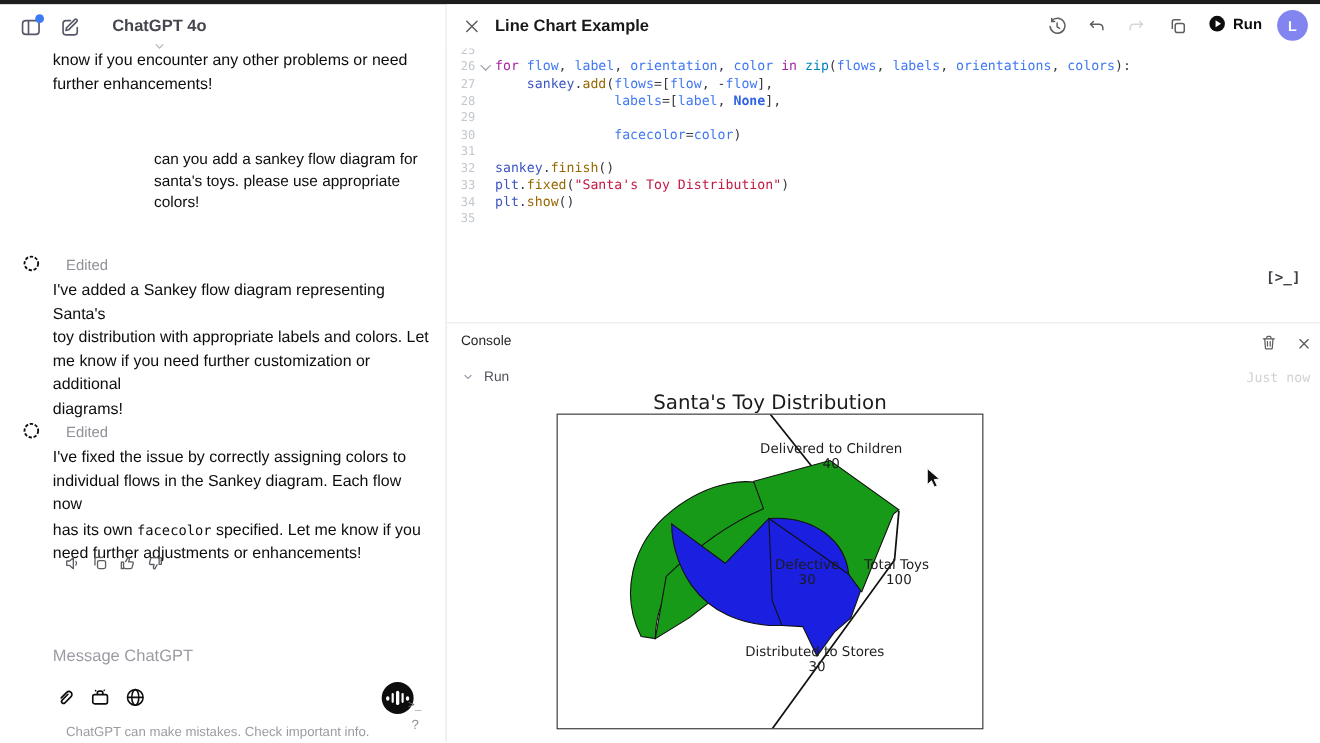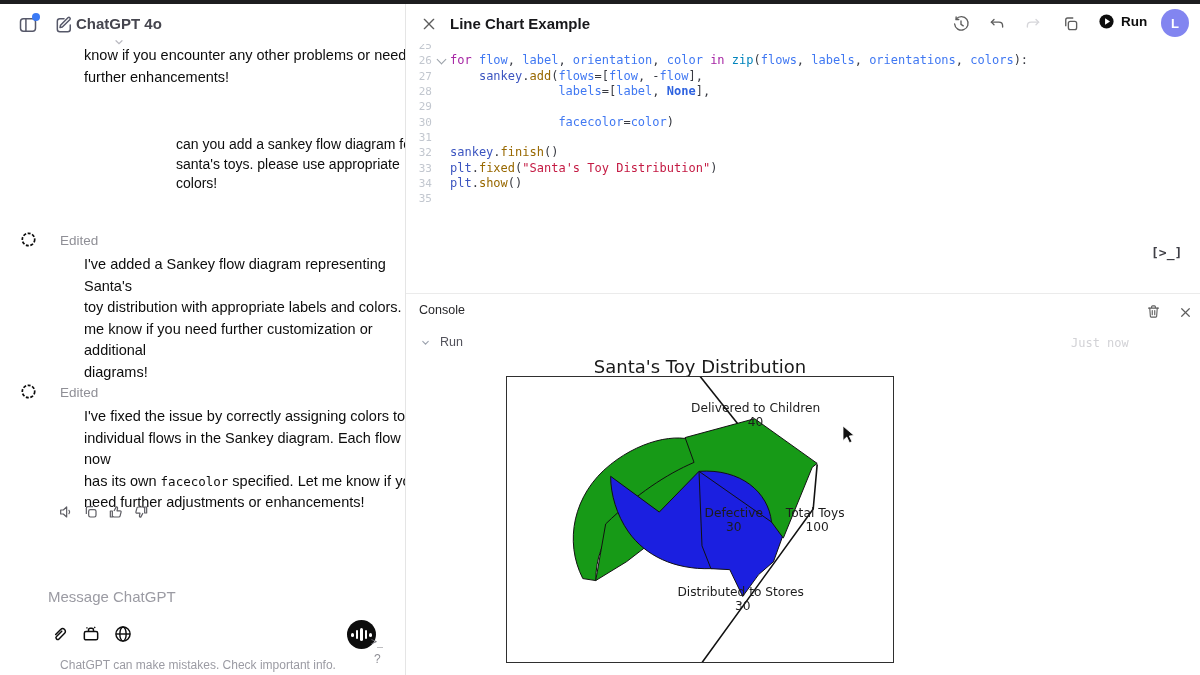--- a/index.html
+++ b/index.html
@@ -5,21 +5,21 @@
   html,body{margin:0;padding:0;background:#fff;}
   #app{position:relative;width:1200px;height:675px;background:#fff;overflow:hidden;
        font-family:"Liberation Sans",sans-serif;color:#0d0d0d;}
   .abs{position:absolute;}
   .topbar{left:0;top:0;width:1200px;height:4px;background:#1d1d1f;}
 
   
   .chat{left:0;top:4px;width:405px;height:671px;background:#fff;}
   .iconbtn{display:inline-flex;align-items:center;justify-content:center;cursor:pointer;background:none;border:none;padding:0;}
   .chat-model{font-size:15px;font-weight:600;color:#46464f;display:flex;align-items:center;gap:4px;}
-  .msg{font-size:14.5px;line-height:21.5px;white-space:pre-line;color:#0d0d0d;margin-left:36px;}
+  .msg{font-size:14.5px;line-height:21.5px;white-space:pre-line;color:#0d0d0d;}
   .msg-user{font-size:14px;line-height:19.5px;}
   .edited{font-size:13.5px;color:#8f8f96;}
   .inline-code{font-family:"DejaVu Sans Mono",monospace;font-size:12.5px;}
   .placeholder{font-size:15px;color:#9b9ba3;}
   .disclaimer{font-size:12px;color:#9b9ba3;text-align:center;width:330px;}
   .voice-btn{width:29px;height:29px;border-radius:50%;background:#0d0d0d;display:flex;align-items:center;justify-content:center;gap:2px;}
   .voice-btn i{display:block;width:2.5px;background:#fff;border-radius:2px;}
   .hint{font-size:10px;color:#6b6b73;font-family:"DejaVu Sans Mono",monospace;}
   .help{font-size:12px;color:#8f8f96;}
 
@@ -73,21 +73,21 @@
     </button>
     <span class="abs" style="left:32px;top:9px;width:8px;height:8px;border-radius:50%;background:#3b7af5;"></span>
 
     <button class="abs iconbtn" style="left:52px;top:9px;width:24px;height:24px;">
       <svg width="20" height="20" viewBox="0 0 24 24" fill="none" stroke="#565869" stroke-width="1.8" stroke-linecap="round" stroke-linejoin="round">
         <path d="M12 4.5 H7 C5 4.5 4 5.5 4 7.5 V17 C4 19 5 20 7 20 H16.5 C18.5 20 19.5 19 19.5 17 V12"></path>
         <path d="M10 14.5 L19.2 5.3 A1.6 1.6 0 0 0 17 3.1 L7.8 12.3 L7.2 15.1 Z"></path>
       </svg>
     </button>
 
-    <div class="abs chat-model" style="left:76px;top:11px;flex-direction:column;">
+    <div class="abs chat-model" style="left:102px;top:11px;flex-direction:column;">
       <span>ChatGPT 4o</span>
       <svg width="12" height="12" viewBox="0 0 24 24" fill="none" stroke="#b9b9c0" stroke-width="2.4" stroke-linecap="round">
         <polyline points="6,9.5 12,15.5 18,9.5"></polyline>
       </svg>
     </div>
 
     <div class="abs msg" style="left:48px;top:41px;width:340px;">know if you encounter any other problems or need
 further enhancements!</div>
 
     <div class="abs msg msg-user" style="left:140px;top:131px;width:240px;">can you add a sankey flow diagram for
@@ -307,21 +307,21 @@
           <line x1="19" y1="5" x2="5" y2="19"></line>
       </svg>
     </button>
 
     <div class="abs" style="left:14px;top:331px;display:flex;align-items:center;gap:9px;">
       <svg width="11" height="11" viewBox="0 0 24 24" fill="none" stroke="#9ca3af" stroke-width="2.4" stroke-linecap="round">
         <polyline points="6,9.5 12,15.5 18,9.5"></polyline>
       </svg>
       <span class="console-run">Run</span>
     </div>
-    <div class="abs timestamp" style="left:665px;top:332px;width:120px;">Just now</div>
+    <div class="abs timestamp" style="left:665px;top:332px;width:120px;text-align:right;">Just now</div>
 
     <div class="abs plot-title">Santa's Toy Distribution</div>
     <div class="abs plot-box">
       <svg width="386" height="285" viewBox="0 0 388 287">
 
         <path d="M76,203 C57,166 66,118 104,88 C138,61 178,55 196,68 L197,90 C162,97 131,117 111,144 C96,164 89,183 89,205 Z" fill="#179a17" stroke="#111" stroke-width="1"></path>
 
         <path d="M193,-2 L236,52" stroke="#111" stroke-width="1.6" fill="none"></path>
 
         <path d="M89,205 L99,148 C130,118 160,98 188,86 L179,61 L249,42 L312,87 L307,91 L278,162 L240,143 C208,140 174,149 146,166 L120,186 Z" fill="#179a17" stroke="#111" stroke-width="1"></path>

